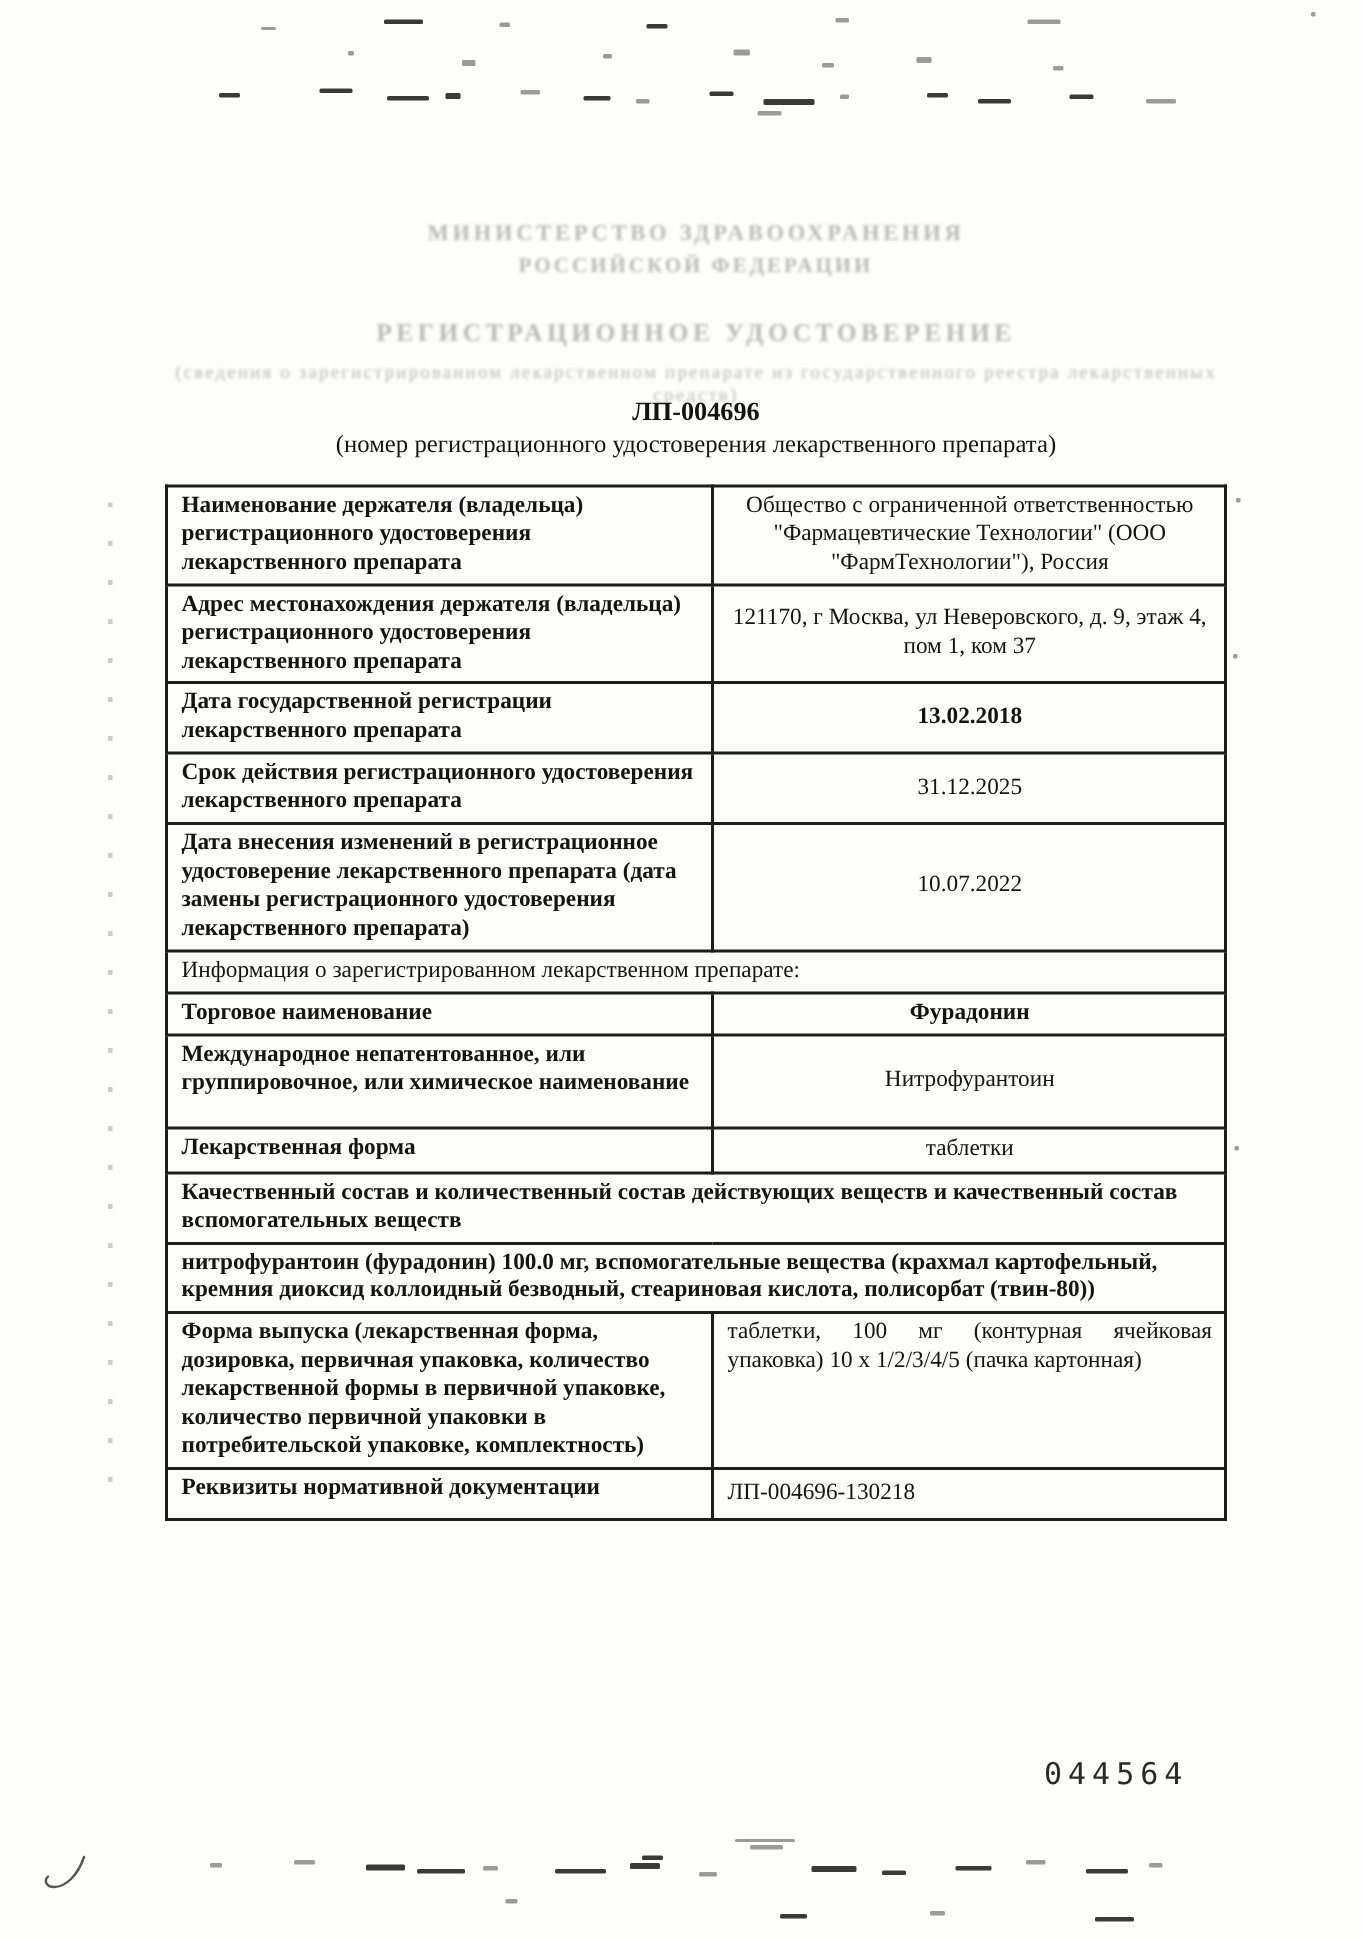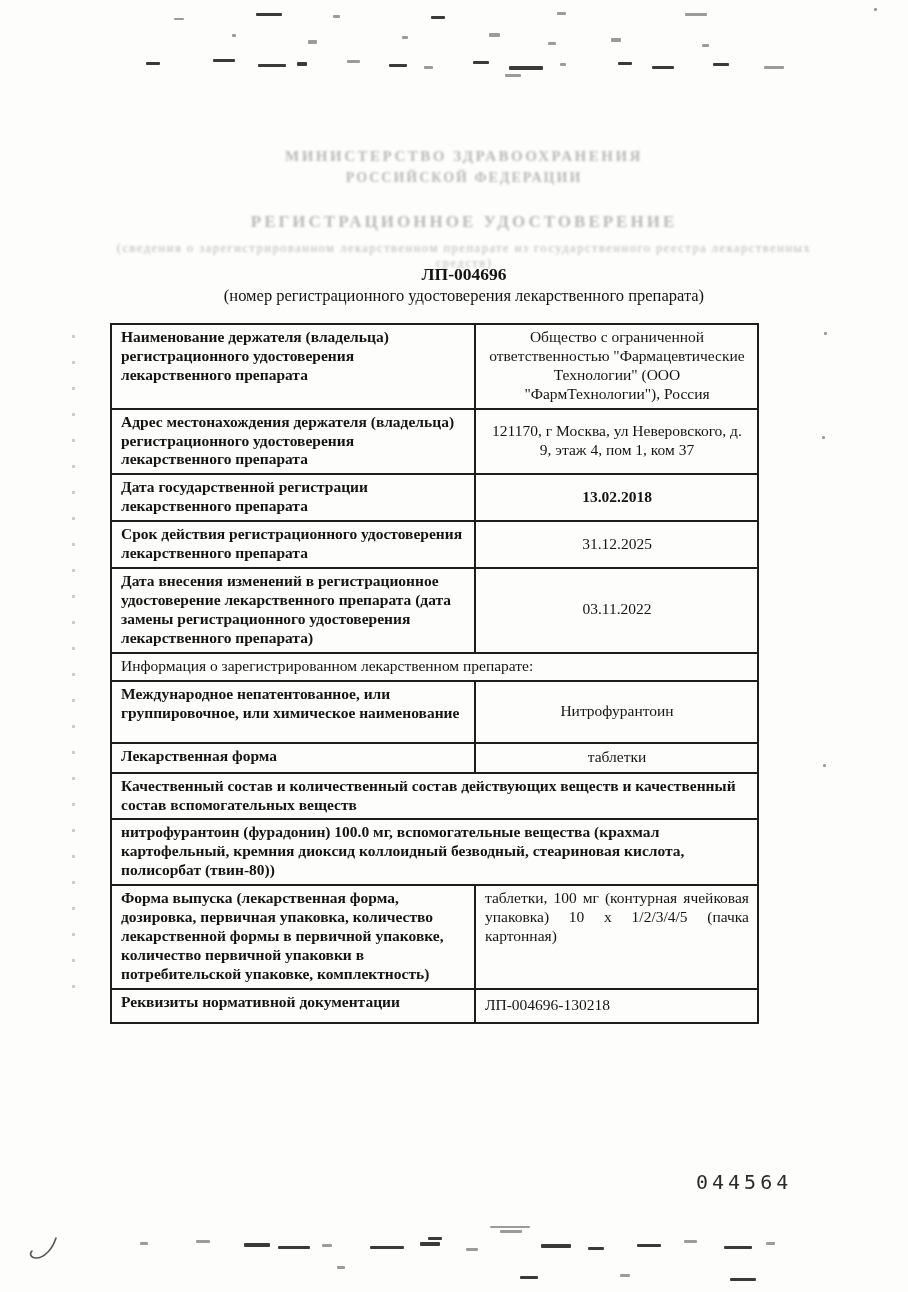--- a/index.html
+++ b/index.html
@@ -31,21 +31,21 @@
     position:absolute;top:264px;left:110px;width:708px;
     text-align:center;font-weight:bold;font-size:17.5px;
   }
   .regnum-caption{
     position:absolute;top:286px;left:60px;width:808px;
     text-align:center;font-size:16.5px;
   }
   
   table.doc{
     position:absolute;top:323px;left:110px;
-    width:649px;border-collapse:collapse;
+    width:708px;border-collapse:collapse;
     table-layout:fixed;
   }
   table.doc td{
     border:2px solid #1d1d1d;
     font-size:15.5px;line-height:1.22;
     padding:3px 8px 4px 9px;
   }
   td.lbl{width:345px;font-weight:bold;vertical-align:top;}
   td.val{text-align:center;vertical-align:middle;padding-left:12px;padding-right:12px;}
   td.val.vb{font-weight:bold;}
@@ -134,24 +134,28 @@
     <tr class="h44">
       <td class="lbl">Дата государственной регистрации лекарственного препарата</td>
       <td class="val vb">13.02.2018</td>
     </tr>
     <tr class="h44">
       <td class="lbl">Срок действия регистрационного удостоверения лекарственного препарата</td>
       <td class="val">31.12.2025</td>
     </tr>
     <tr class="h76">
       <td class="lbl">Дата внесения изменений в регистрационное удостоверение лекарственного препарата (дата замены регистрационного удостоверения лекарственного препарата)</td>
-      <td class="val">03.11.2022</td>
+      <td class="val">10.07.2022</td>
     </tr>
     <tr class="h28">
       <td class="full" colspan="2">Информация о зарегистрированном лекарственном препарате:</td>
+    </tr>
+    <tr class="h28">
+      <td class="lbl">Торговое наименование</td>
+      <td class="val vb">Фурадонин</td>
     </tr>
     <tr class="h62">
       <td class="lbl">Международное непатентованное, или группировочное, или химическое наименование</td>
       <td class="val">Нитрофурантоин</td>
     </tr>
     <tr class="h30">
       <td class="lbl">Лекарственная форма</td>
       <td class="val">таблетки</td>
     </tr>
     <tr class="h40">

